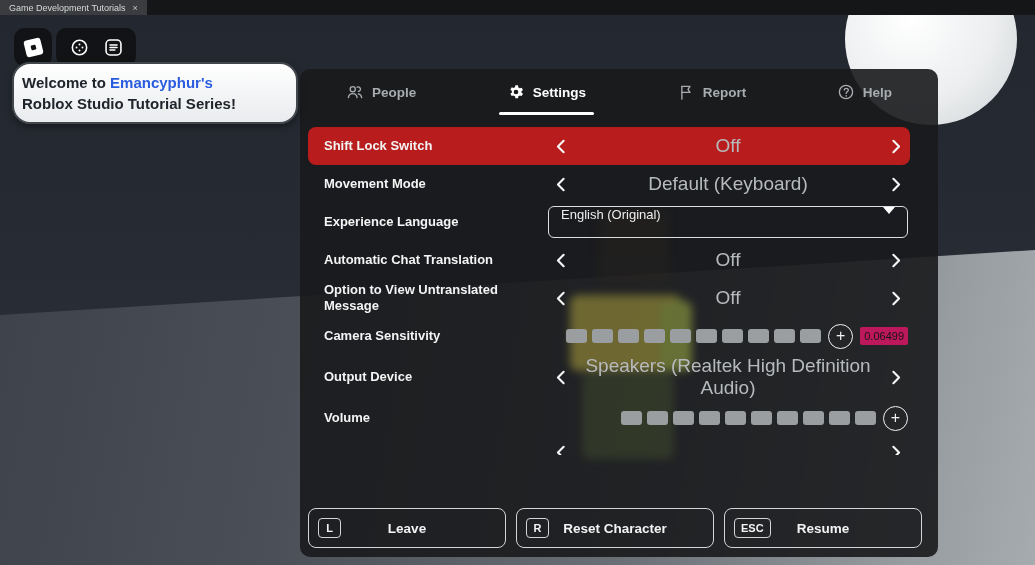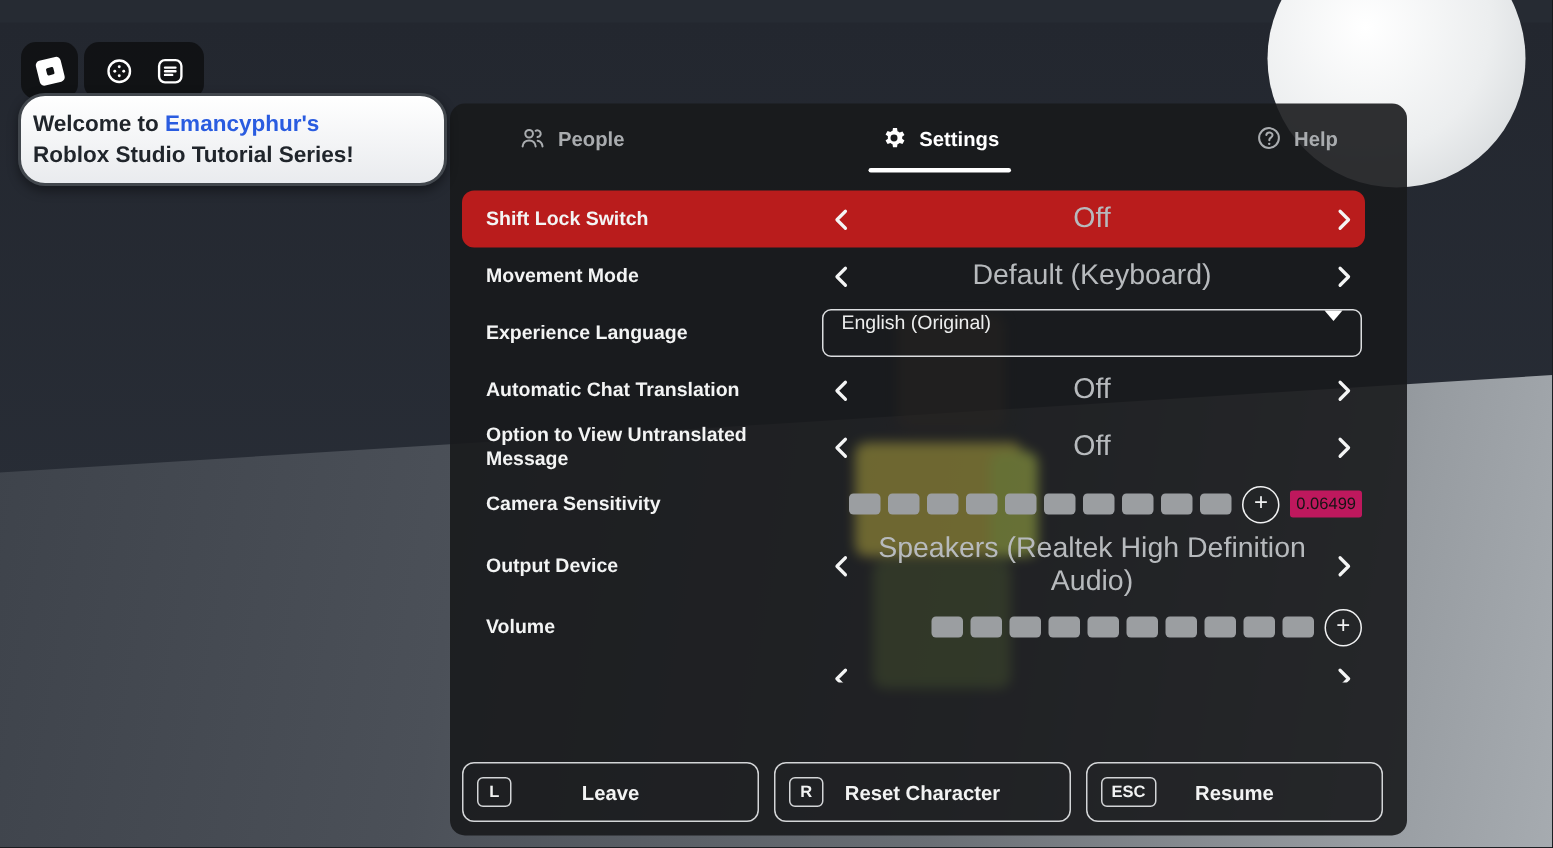--- a/index.html
+++ b/index.html
@@ -80,20 +80,26 @@
         justify-content:center;position:relative;color:#f2f3f3;font-size:13.5px;font-weight:700;
         background:transparent;cursor:pointer;}
   .keycap{position:absolute;left:9px;top:50%;transform:translateY(-50%);border:1.2px solid #d3d5d7;
           border-radius:4px;font-size:11px;font-weight:700;padding:3px 6px;min-width:9px;text-align:center;}
 </style>
 </head>
 <body>
 
 <div class="stage">
 
+  <div class="tabbar">
+    <div class="btab">
+      <span class="btab-title">Game Development Tutorials</span>
+      <span class="btab-close">×</span>
+    </div>
+  </div>
 
   <div class="scene">
     <div class="ground"></div>
     <div class="sphere"></div>
   </div>
 
   <div class="hud">
     <div class="icon-btn">
       <div class="rbx"></div>
     </div>
@@ -142,20 +148,29 @@
         <div class="tab selected">
           <span class="ticon">
             <svg viewBox="0 0 24 24" fill="currentColor">
               <path fill-rule="evenodd" d="M19.3 12c0-.4 0-.8-.1-1.1l2.1-1.6-1.8-3.1-2.5.9c-.6-.5-1.2-.9-1.9-1.1L14.7 3h-3.6l-.4 2.6c-.7.3-1.3.6-1.9 1.1l-2.5-.9-1.8 3.1 2.1 1.6a6.6 6.6 0 0 0 0 2.2l-2.1 1.6 1.8 3.1 2.5-.9c.6.5 1.2.9 1.9 1.1l.4 2.6h3.6l.4-2.6c.7-.3 1.3-.6 1.9-1.1l2.5.9 1.8-3.1-2.1-1.6c.1-.3.1-.7.1-1.1zM12 15.1a3.1 3.1 0 1 1 0-6.2 3.1 3.1 0 0 1 0 6.2z"></path>
             </svg>
           </span>
           <span>Settings</span>
         </div>
         <div class="tab">
           <span class="ticon">
+            <svg viewBox="0 0 24 24" fill="none" stroke="currentColor" stroke-width="1.8" stroke-linecap="round" stroke-linejoin="round">
+              <path d="M6.5 21.5v-17"></path>
+              <path d="M6.5 4.5h10.8l-2.6 4 2.6 4H6.5"></path>
+            </svg>
+          </span>
+          <span>Report</span>
+        </div>
+        <div class="tab">
+          <span class="ticon">
             <svg viewBox="0 0 24 24" fill="none" stroke="currentColor" stroke-width="1.8" stroke-linecap="round">
               <circle cx="12" cy="12" r="8.8"></circle>
               <path d="M9.6 9.3c.3-1.4 1.5-2.3 3-2.2 1.5.1 2.6 1.2 2.5 2.5-.1 1.9-2.5 2.1-2.8 3.8v.5"></path>
               <circle cx="12.2" cy="17.2" r="1.05" fill="currentColor" stroke="none"></circle>
             </svg>
           </span>
           <span>Help</span>
         </div>
       </div>
     <div class="rows">

